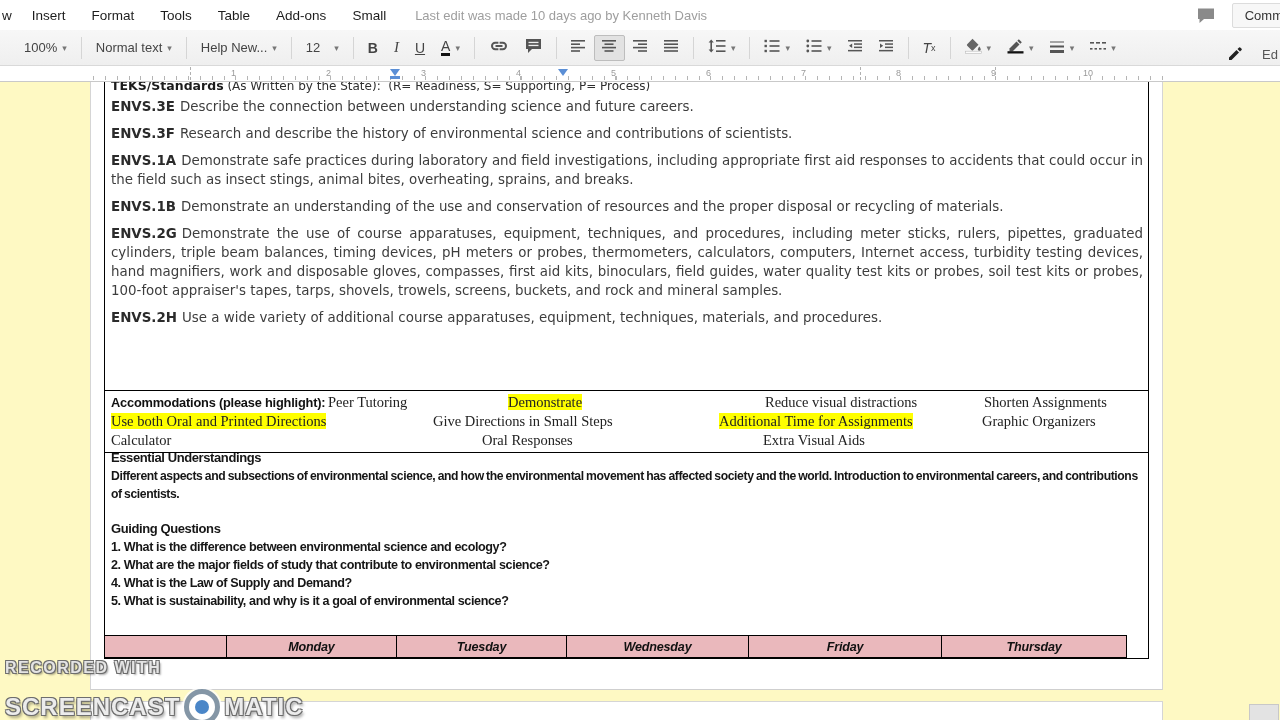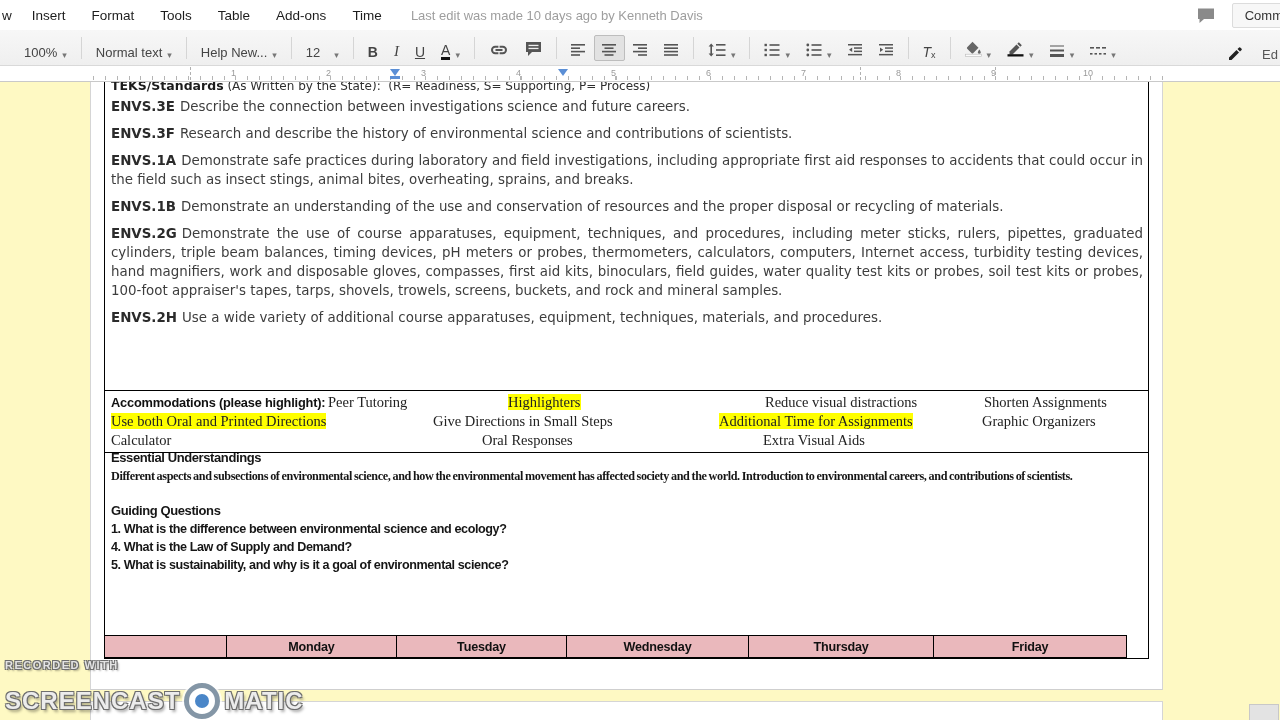--- a/index.html
+++ b/index.html
@@ -15,21 +15,21 @@
   .mb-right{margin-left:auto;display:flex;align-items:center;justify-content:flex-end;}
   .comment-bubble{margin-right:16px;display:flex;}
   .comments-btn{height:23px;line-height:23px;border:1px solid #dcdcdc;border-radius:2px;
                 background:#f7f7f7;padding:0 12px 0 12px;font-size:13px;color:#333;
                 margin-right:-16px;white-space:nowrap;}
 
   
   .toolbar{position:absolute;top:30px;left:0;width:1280px;height:36px;box-sizing:border-box;
            background:linear-gradient(#f7f7f7,#efefef);border-bottom:1px solid #d9d9d9;
            display:flex;align-items:center;padding-left:16px;}
-  .tbtn{height:24px;display:flex;align-items:flex-end;padding:0 7px;border-radius:2px;
+  .tbtn{height:24px;display:flex;align-items:center;padding:0 7px;border-radius:2px;
         color:#444;font-size:13px;border:1px solid transparent;white-space:nowrap;}
   .tbtn.sel{background:#e2e2e2;border:1px solid #bdbdbd;}
   .sep{width:1px;height:22px;background:#d5d5d5;margin:0 6px;flex:none;}
   .arrow{font-size:9px;color:#777;margin-left:5px;}
   .glyph-b{font-weight:bold;font-size:14px;color:#444;}
   .glyph-i{font-style:italic;font-family:"Liberation Serif",serif;font-size:15px;color:#444;}
   .glyph-u{text-decoration:underline;font-size:14px;color:#444;}
   .glyph-a{font-size:14px;color:#444;border-bottom:3px solid #111;line-height:14px;}
   .glyph-tx{font-size:14px;color:#444;font-style:italic;}
   .glyph-tx-x{font-size:9px;color:#444;vertical-align:-3px;}
@@ -68,56 +68,56 @@
 
   .acc{position:absolute;font-family:"Liberation Serif",serif;font-size:14.5px;color:#222;
        white-space:nowrap;line-height:16px;}
   .acc.hl{background:#ffff00;}
   .acclabel{font-family:"Liberation Sans",sans-serif;font-weight:bold;font-size:12.8px;
             letter-spacing:-0.2px;color:#111;}
 
   .ess{position:absolute;left:20px;top:367px;width:1031px;font-weight:bold;color:#161616;
        letter-spacing:-0.4px;}
   .ess-title{font-size:13px;line-height:18px;}
-  .ess-body{font-size:12.2px;line-height:18px;word-spacing:-0.6px;font-family:Liberation Serif, serif;}
+  .ess-body{font-size:12.2px;line-height:18px;word-spacing:-0.6px;}
   .gq-title{font-size:13px;line-height:18px;margin-top:17px;}
   .gq-item{font-size:12.6px;line-height:18px;}
 
   .wk{position:absolute;left:13px;top:553px;height:23px;display:flex;box-sizing:border-box;
       border-top:1px solid #000;border-bottom:1px solid #000;border-left:1px solid #000;}
   .wk-cell{border-right:1px solid #000;background:#eab8bc;box-sizing:border-box;display:flex;
       align-items:center;justify-content:center;font-weight:bold;font-size:12.6px;
-      letter-spacing:-0.2px;color:#111;}
+      letter-spacing:-0.2px;color:#111;font-style:italic;}
 
   .corner-box{position:absolute;left:1249px;top:704px;width:28px;height:16px;background:#e3e3e3;
       border:1px solid #c8c8c8;}
 
   
   .watermark{position:absolute;left:5px;top:659px;z-index:9;}
-  .wm1{font-size:11px;font-weight:bold;letter-spacing:1.5px;color:#e4e4e4;
+  .wm1{font-size:16px;font-weight:bold;letter-spacing:1.5px;color:#e4e4e4;
        text-shadow:-1px -1px 0 #6e6e6e,1px -1px 0 #6e6e6e,-1px 1px 0 #6e6e6e,1px 1px 0 #6e6e6e,2px 2px 2px rgba(0,0,0,.35);}
   .wm2{display:flex;align-items:center;margin-top:12px;font-size:24px;font-weight:bold;
        letter-spacing:1px;color:#ececec;
        text-shadow:-1px -1px 0 #6e6e6e,1px -1px 0 #6e6e6e,-1px 1px 0 #6e6e6e,1px 1px 0 #6e6e6e,2px 3px 3px rgba(0,0,0,.35);}
   .wmcircle{width:36px;height:36px;border-radius:50%;background:#fff;border:5px solid #8496a6;
        box-sizing:border-box;display:flex;align-items:center;justify-content:center;margin:0 4px;
        box-shadow:0 0 0 2px rgba(255,255,255,.7);}
   .wmdot{width:14px;height:14px;border-radius:50%;background:#4a86c8;}
 </style>
 </head>
 <body>
 
 <div class="menubar">
   <span class="menu-item menu-partial">w</span>
   <span class="menu-item">Insert</span>
   <span class="menu-item">Format</span>
   <span class="menu-item">Tools</span>
   <span class="menu-item">Table</span>
   <span class="menu-item">Add-ons</span>
-  <span class="menu-item">Time</span>
+  <span class="menu-item">Small</span>
   <span class="lastedit">Last edit was made 10 days ago by Kenneth Davis</span>
   <div class="mb-right">
     <span class="comment-bubble">
       <svg width="20" height="17" viewBox="0 0 20 17">
           <path d="M2 1.5h16v10.5H8l-4.5 4v-4H2z" fill="#8a8a8a"></path>
         </svg>
     </span>
     <span class="comments-btn">Comm</span>
   </div>
 </div>
@@ -383,57 +383,58 @@
 
     <div class="bline" style="left:13px;top:0;width:1px;height:577px"></div>
     <div class="bline" style="left:1057px;top:0;width:1px;height:577px"></div>
     <div class="bline" style="left:13px;top:308px;width:1045px;height:1px"></div>
     <div class="bline" style="left:13px;top:370px;width:1045px;height:1px"></div>
     <div class="bline" style="left:13px;top:576px;width:1045px;height:1px"></div>
 
     <div class="teks"><b>TEKS/Standards</b><span> (As Written by the State):  (R= Readiness, S= Supporting, P= Process)</span></div>
 
     <div class="stds">
-      <p><b>ENVS.3E</b><span>Describe the connection between investigations science and future careers.</span></p>
+      <p><b>ENVS.3E</b><span>Describe the connection between understanding science and future careers.</span></p>
       <p><b>ENVS.3F</b><span>Research and describe the history of environmental science and contributions of scientists.</span></p>
       <p><b>ENVS.1A</b><span>Demonstrate safe practices during laboratory and field investigations, including appropriate first aid responses to accidents that could occur in the field such as insect stings, animal bites, overheating, sprains, and breaks.</span></p>
       <p><b>ENVS.1B</b><span>Demonstrate an understanding of the use and conservation of resources and the proper disposal or recycling of materials.</span></p>
       <p><b>ENVS.2G</b><span>Demonstrate the use of course apparatuses, equipment, techniques, and procedures, including meter sticks, rulers, pipettes, graduated cylinders, triple beam balances, timing devices, pH meters or probes, thermometers, calculators, computers, Internet access, turbidity testing devices, hand magnifiers, work and disposable gloves, compasses, first aid kits, binoculars, field guides, water quality test kits or probes, soil test kits or probes, 100-foot appraiser's tapes, tarps, shovels, trowels, screens, buckets, and rock and mineral samples.</span></p>
       <p><b>ENVS.2H</b><span>Use a wide variety of additional course apparatuses, equipment, techniques, materials, and procedures.</span></p>
     </div>
 
     <span class="acc acclabel" style="left:20px;top:313px">Accommodations (please highlight):</span>
     <span class="acc" style="left:237px;top:312px">Peer Tutoring</span>
-    <span class="acc hl" style="left:417px;top:312px">Highlighters</span>
+    <span class="acc hl" style="left:417px;top:312px">Demonstrate</span>
     <span class="acc" style="left:674px;top:312px">Reduce visual distractions</span>
     <span class="acc" style="left:893px;top:312px">Shorten Assignments</span>
     <span class="acc hl" style="left:20px;top:331px">Use both Oral and Printed Directions</span>
     <span class="acc" style="left:342px;top:331px">Give Directions in Small Steps</span>
     <span class="acc hl" style="left:628px;top:331px">Additional Time for Assignments</span>
     <span class="acc" style="left:891px;top:331px">Graphic Organizers</span>
     <span class="acc" style="left:20px;top:350px">Calculator</span>
     <span class="acc" style="left:391px;top:350px">Oral Responses</span>
     <span class="acc" style="left:672px;top:350px">Extra Visual Aids</span>
 
     <div class="ess">
       <div class="ess-title">Essential Understandings</div>
       <div class="ess-body">Different aspects and subsections of environmental science, and how the environmental movement has affected society and the world. Introduction to environmental careers, and contributions of scientists.</div>
       <div class="gq-title">Guiding Questions</div>
       <div class="gq-item">1. What is the difference between environmental science and ecology?</div>
+      <div class="gq-item">2. What are the major fields of study that contribute to environmental science?</div>
       <div class="gq-item">4. What is the Law of Supply and Demand?</div>
       <div class="gq-item">5. What is sustainability, and why is it a goal of environmental science?</div>
     </div>
 
     <div class="wk">
       <div class="wk-cell" style="width:122px"></div>
       <div class="wk-cell" style="width:170px">Monday</div>
       <div class="wk-cell" style="width:170px">Tuesday</div>
       <div class="wk-cell" style="width:182px">Wednesday</div>
+      <div class="wk-cell" style="width:193px">Friday</div>
       <div class="wk-cell" style="width:185px">Thursday</div>
-      <div class="wk-cell" style="width:193px">Friday</div>
     </div>
   </div>
 
   <div class="page2"></div>
 </div>
 
 <div class="corner-box"></div>
 
 <div class="watermark">
   <div class="wm1">RECORDED WITH</div>

